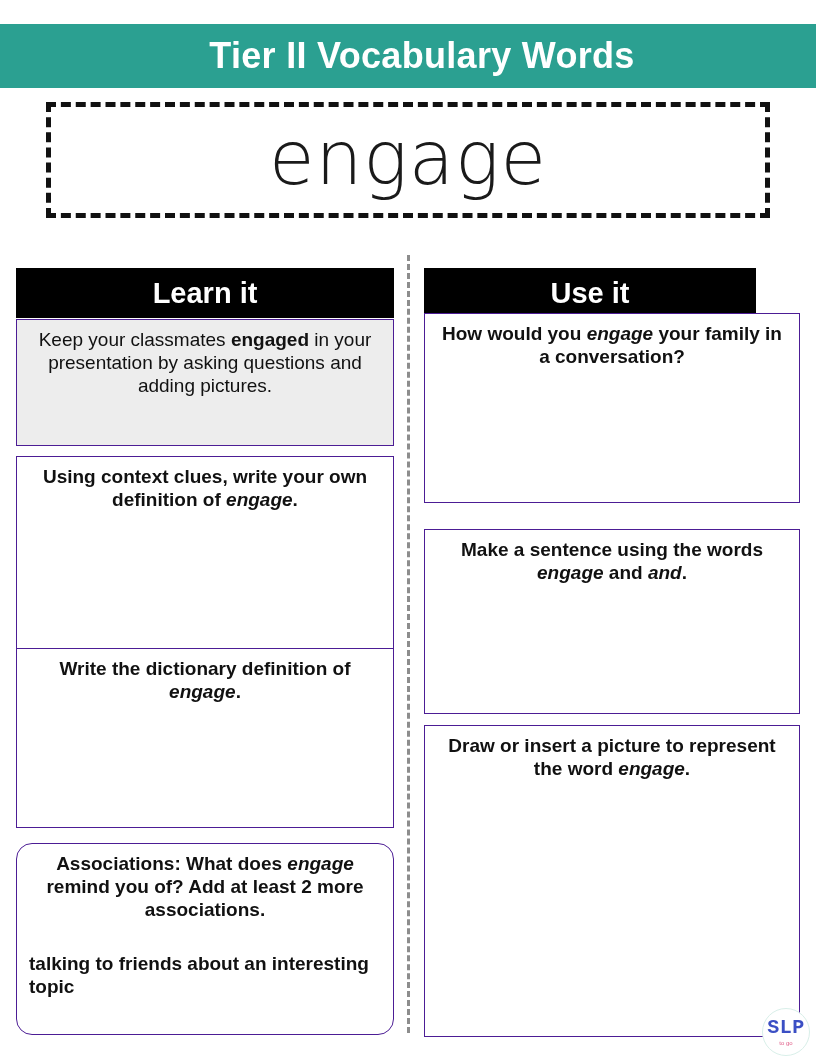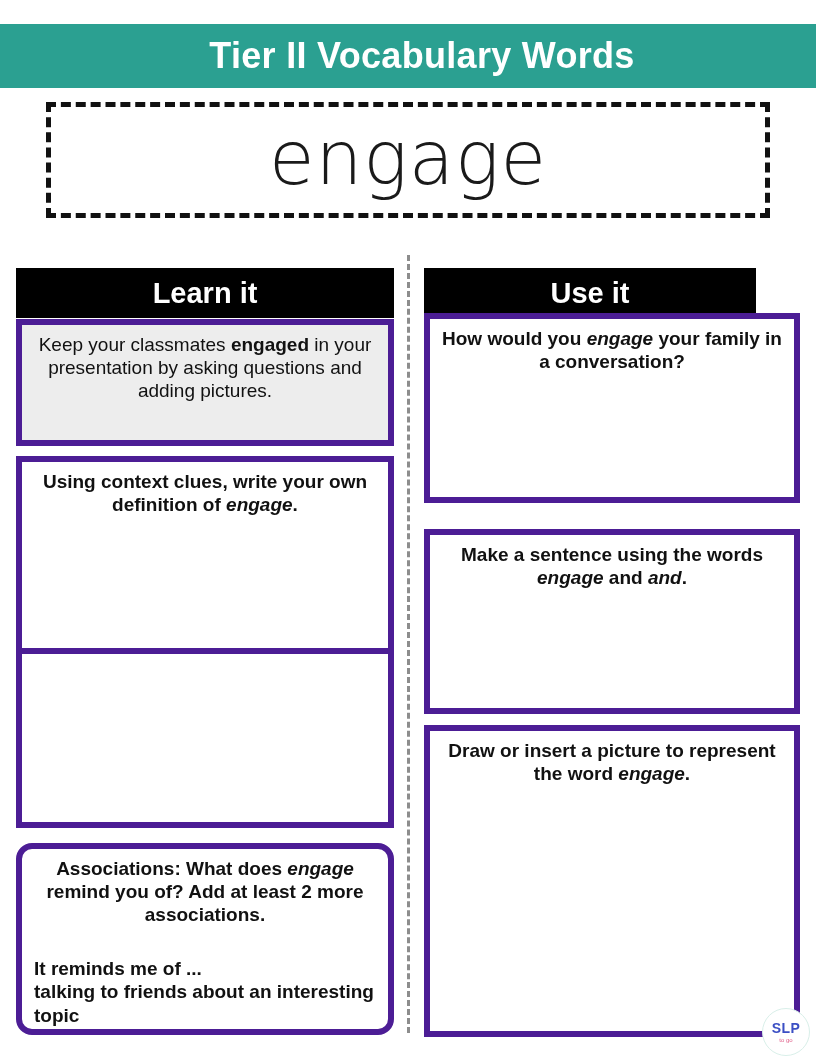--- a/index.html
+++ b/index.html
@@ -88,21 +88,21 @@
     left: 407px;
     top: 255px;
     width: 0;
     height: 778px;
     border-left: 3px dashed #8d8d8d;
   }
 
   
   .cell {
     position: absolute;
-    border: 6px solid #4c1d95;
+    border: 1px solid #4c1d95;
     box-sizing: border-box;
     background: #ffffff;
     padding: 8px 12px 6px 12px;
   }
   .cell.shaded { background: #ededed; }
 
   .cell p {
     margin: 0;
     text-align: center;
     font-size: 19px;
@@ -162,26 +162,26 @@
     border-radius: 50%;
     border: 1px solid #d9efe9;
     background: #ffffff;
     display: flex;
     flex-direction: column;
     align-items: center;
     justify-content: center;
     overflow: hidden;
   }
   .logo .slp {
-    font-size: 14px;
+    font-size: 20px;
     font-weight: bold;
     color: #3b4fc4;
     letter-spacing: 0.5px;
     line-height: 1;
-    font-family: Liberation Sans, sans-serif;
+    font-family: Liberation Mono, monospace;
   }
   .logo .togo {
     font-size: 6px;
     color: #e0608a;
     line-height: 1;
     margin-top: 2px;
     font-family: "Liberation Sans", sans-serif;
   }
 </style>
 </head>
@@ -206,26 +206,26 @@
 
 <div class="cell shaded" id="cell-l1">
   <p class="plain"><span>Keep your classmates </span><b>engaged</b> <span>in your presentation by asking questions and adding pictures.</span></p>
 </div>
 
 <div class="cell" id="cell-l2">
   <p class="bold"><span>Using context clues, write your own definition of </span><i>engage</i><span>.</span></p>
 </div>
 
 <div class="cell" id="cell-l3">
+  <p class="bold"><span>Write the dictionary definition of </span><i>engage</i><span>.</span></p>
 </div>
 
 <div class="cell" id="cell-l4">
   <p class="bold"><span>Associations: What does </span><i>engage</i><span> remind you of? Add at least 2 more associations.</span></p>
   <div class="assoc-block">
-    <div class="lead">It reminds me of ...</div>
     <div class="answer">talking to friends about an interesting topic</div>
   </div>
 </div>
 
 <div class="cell" id="cell-r1">
   <p class="bold"><span>How would you </span><i>engage</i><span> your family in a conversation?</span></p>
 </div>
 
 <div class="cell" id="cell-r2">
   <p class="bold"><span>Make a sentence using the words </span><i>engage</i><span> and </span><i>and</i><span>.</span></p>

